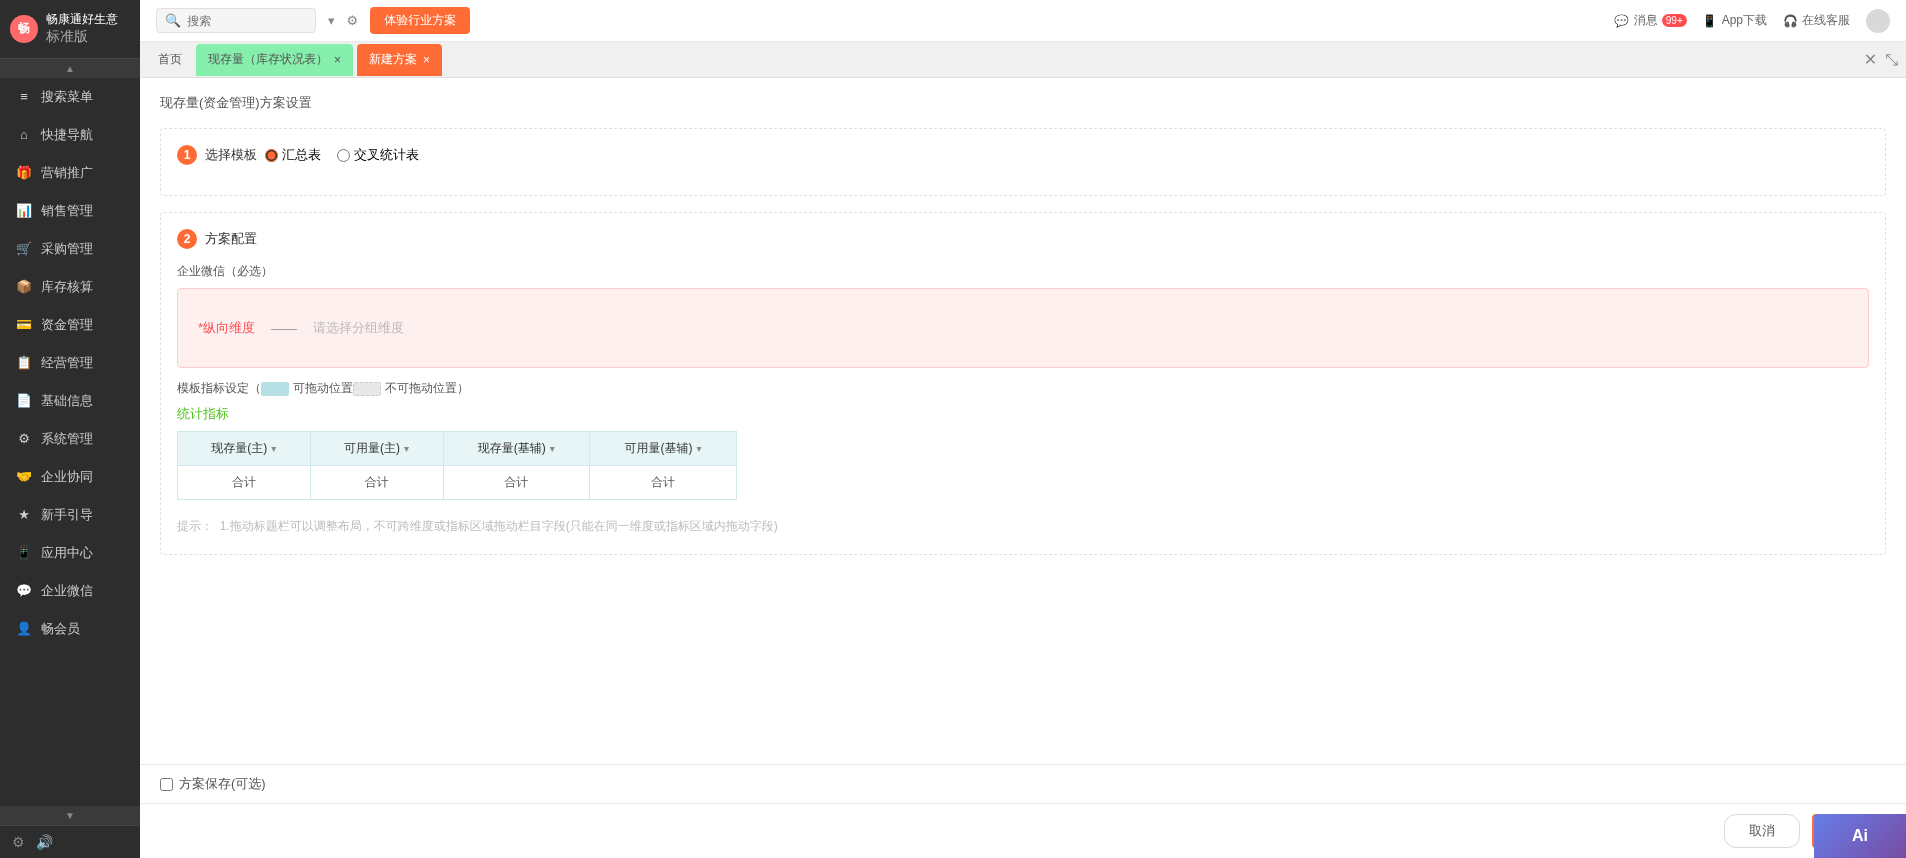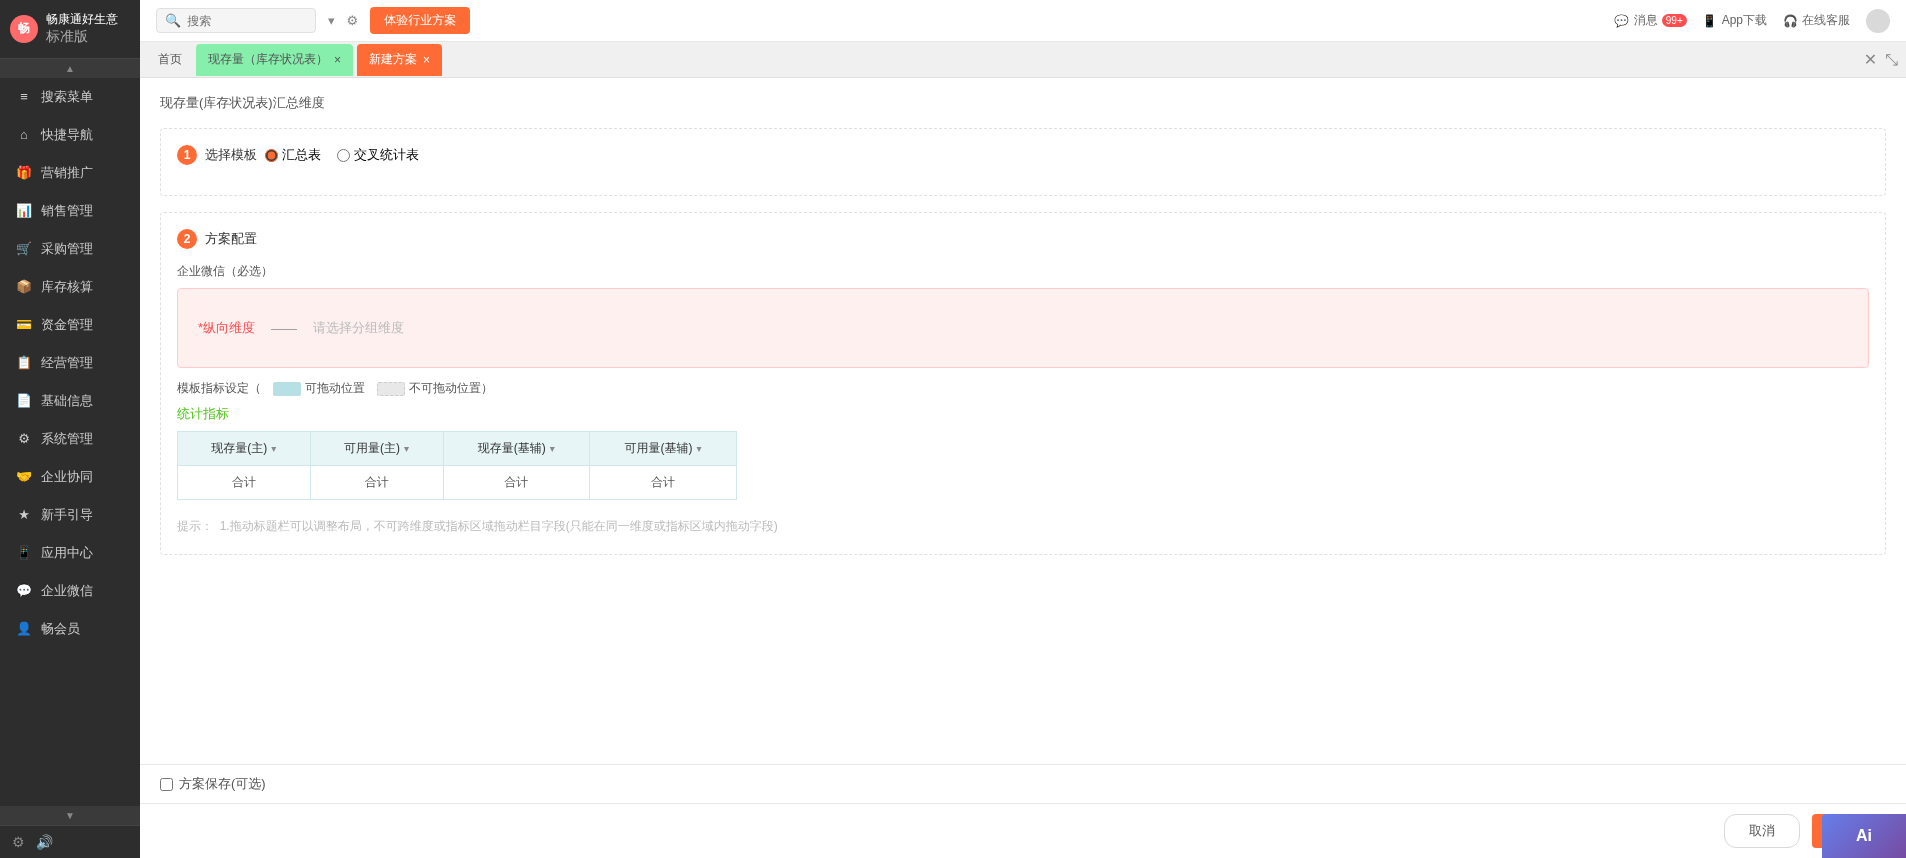--- a/index.html
+++ b/index.html
@@ -205,21 +205,20 @@
       font-size: 13px;
     }
     .dim-required { color: #ff4d4f; }
     .dim-arrow { color: #999; margin: 0 8px; }
     .dim-hint { color: #bbb; }
 
     
     .indicator-setting {
       display: flex;
       align-items: center;
-      gap: 12px;
       font-size: 12px;
       color: #555;
       margin: 12px 0 8px;
     }
     .indicator-badge {
       display: flex; align-items: center; gap: 4px;
     }
     .badge-draggable {
       width: 28px; height: 14px;
       background: #b7e0e4;
@@ -310,21 +309,21 @@
       border-radius: 4px;
       cursor: pointer;
       font-size: 13px;
     }
 
     
     .ai-fab {
       position: fixed;
       right: 0;
       bottom: 0;
-      width: 84px;
+      width: 92px;
       height: 44px;
       background: linear-gradient(135deg, #667eea 0%, #764ba2 100%);
       color: white;
       display: flex;
       align-items: center;
       justify-content: center;
       font-size: 16px;
       font-weight: bold;
       cursor: pointer;
       border-radius: 4px 0 0 0;
@@ -461,21 +460,21 @@
       <span class="tab-close">×</span>
     </div>
     <div class="tabbar-actions">
       <button class="tabbar-action-btn">✕</button>
       <button class="tabbar-action-btn">⤡</button>
     </div>
   </div>
 
   <div class="content">
 
-    <div class="page-title">现存量(库存状况表)汇总维度</div>
+    <div class="page-title">现存量(资金管理)方案设置</div>
 
     <div class="section">
       <div class="section-header">
         <div class="section-num">1</div>
         <span class="section-title">选择模板</span>
         <div class="radio-group">
           <label class="radio-item">
             <input type="radio" name="template" checked="" style="">
             <span>汇总表</span>
           </label>

